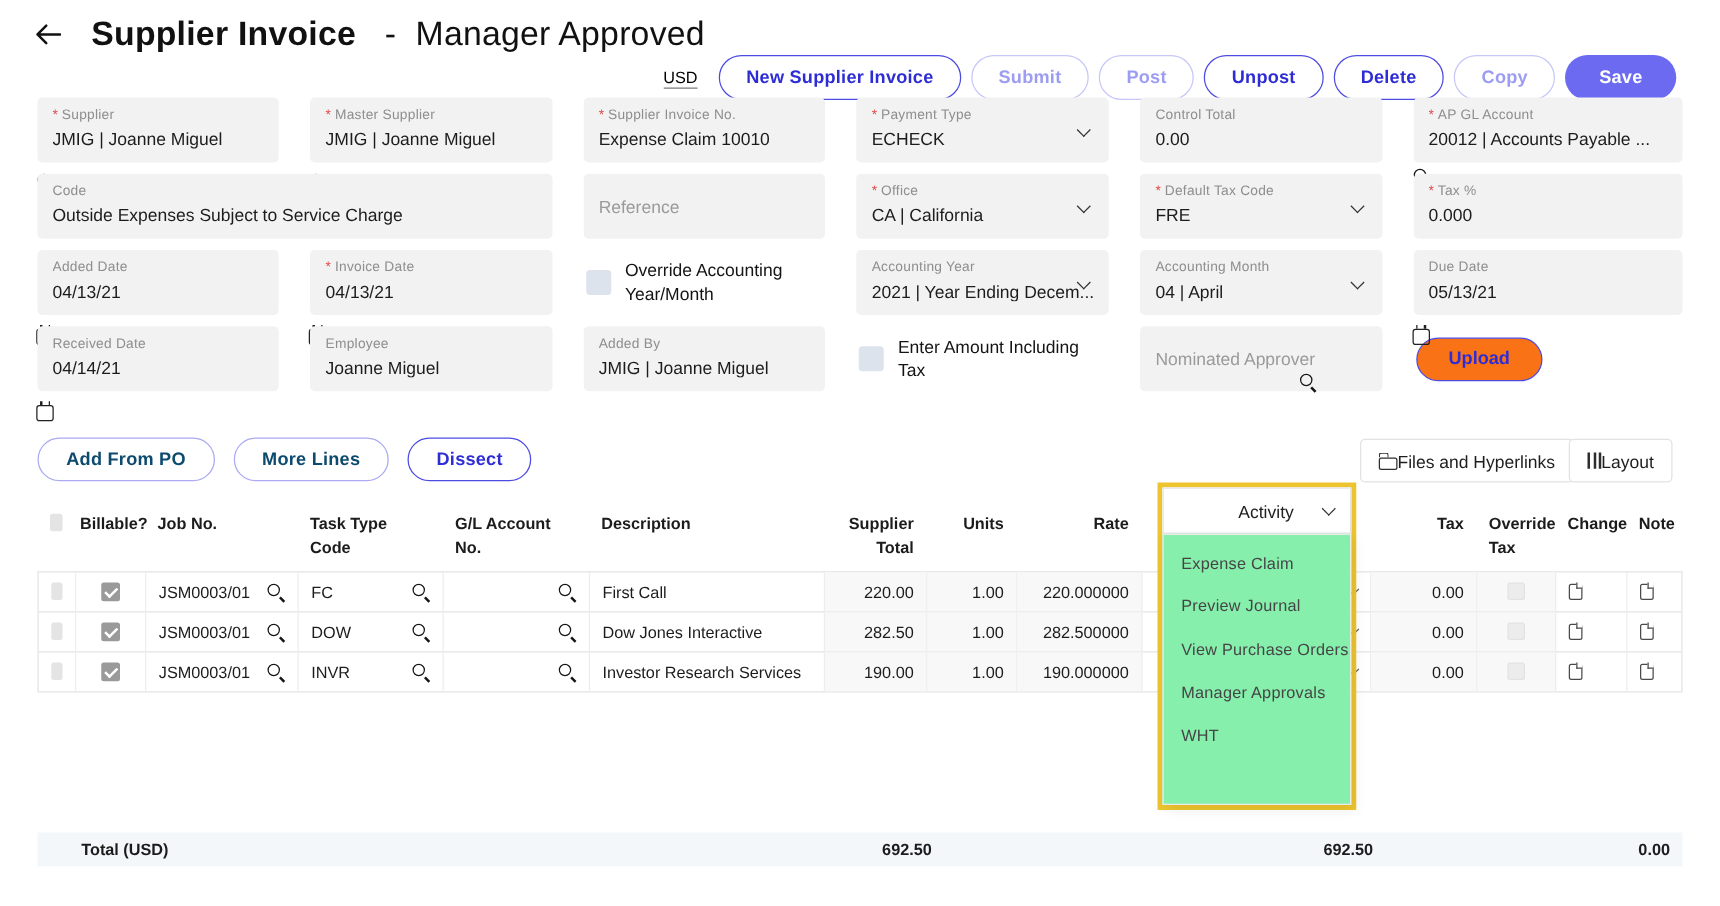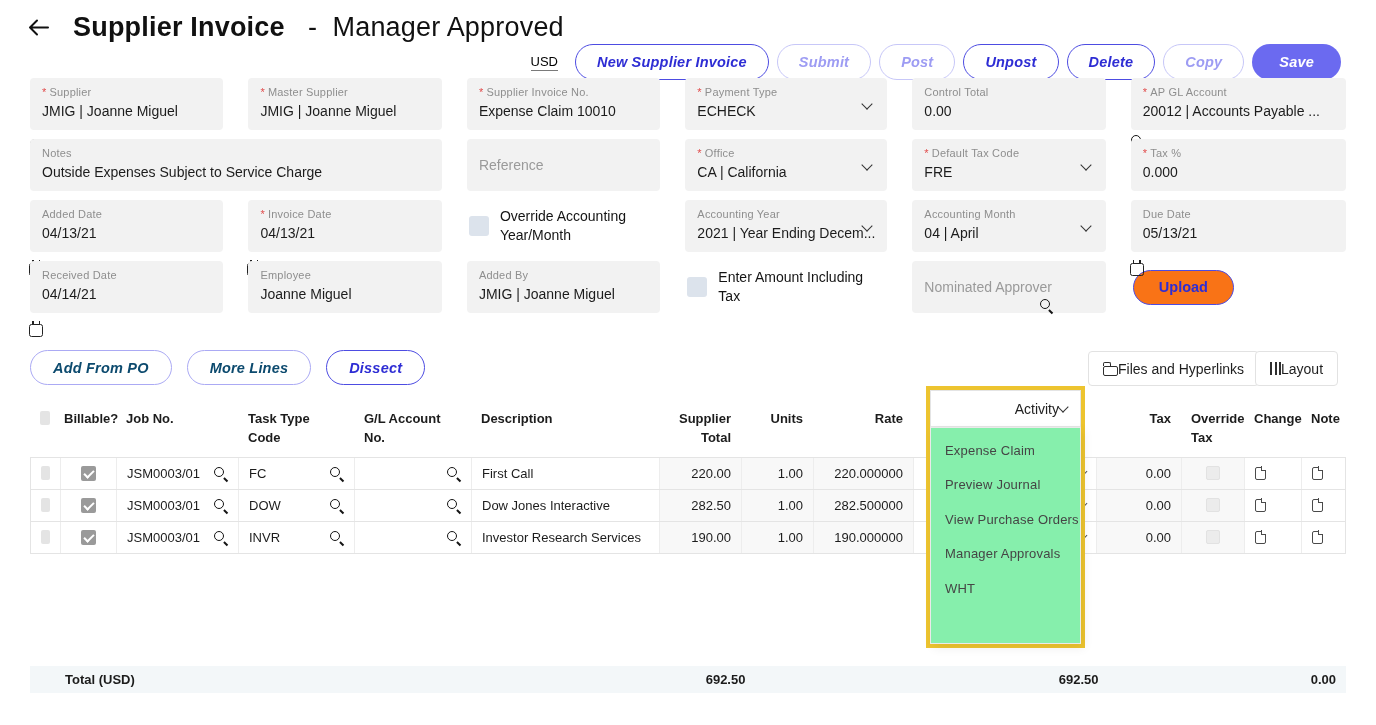--- a/index.html
+++ b/index.html
@@ -10,21 +10,21 @@
   }
   
   .topbar { padding:12px 0 0 28px; display:flex; align-items:flex-start; gap:24px; }
   .back { margin-top:7px; cursor:pointer; }
   .title-wrap { font-size:27px; letter-spacing:0.2px; color:#111; }
   .title-bold { font-weight:700; }
   .title-rest { font-weight:400; }
   .btnrow { position:absolute; top:44px; right:35px; display:flex; align-items:center; gap:8px; }
   .currency { font-size:13px; font-weight:400; color:#000000; border-bottom:1px solid #7a7a7a; padding-bottom:1px; margin-right:9px; cursor:pointer; }
   .pill { height:36px; border-radius:18px; padding:0 21px; display:flex; align-items:center; justify-content:center;
-          font-size:14.5px; font-weight:600; letter-spacing:0.2px; background:#fff; cursor:pointer; white-space:nowrap;font-style:italic; }
+          font-size:14.5px; font-weight:600; letter-spacing:0.2px; background:#fff; cursor:pointer; white-space:nowrap; }
   .pill.on   { border:1.5px solid #4d4ce2; color:#2e2dd4; }
   .pill.off  { border:1.5px solid #c7c7f8; color:#9d9cf3; }
   .pill.fill { background:#6b6af0; color:#ffffff; border:none; padding:0 27px; }
   
   .formgrid { margin:35px 30px 0 30px; display:grid; grid-template-columns:repeat(6,1fr);
               column-gap:25px; row-gap:9px; }
   .field { background:#f2f2f2; border-radius:4px; height:52px; padding:8px 12px; position:relative; cursor:text; }
   .flabel { font-size:11px; color:#8e8e8e; letter-spacing:0.2px; white-space:nowrap; overflow:hidden; }
   .req { color:#e14b4b; margin-right:3px; font-size:11px; }
   .fvalue { font-size:14px; color:#1c1c1c; margin-top:5px; white-space:nowrap; overflow:hidden; }
@@ -86,21 +86,21 @@
   .totals { margin:112px 0 0 30px; width:1316px; display:grid; grid-template-columns:var(--cols);
             background:#f3f7f9; height:27px; align-items:center; font-weight:700; font-size:13px;gap:32px; }
   .totlabel { grid-column:1 / span 6; padding-left:35px; }
   .tot-sup { grid-column:7; text-align:right; padding-right:10px; }
   .tot-amt { grid-column:10; text-align:right; padding-right:10px; }
   .tot-tax { grid-column:12; text-align:right; padding-right:10px; }
   
   .hlbox { position:absolute; left:926px; top:386px; width:159px; height:262px;
            border:4px solid #edc42f; z-index:10; }
   .act-trigger { height:37px; background:#fff; border:1px solid #e4e4e4; display:flex; align-items:center;
-                 justify-content:flex-end; gap:0; padding:0 13px; font-size:14px; color:#222; cursor:pointer; }
+                 justify-content:flex-end; gap:24px; padding:0 13px; font-size:14px; color:#222; cursor:pointer; }
   .act-trigger .chev { margin-top:-3px; }
   .menu { position:absolute; left:0; right:0; top:37px; bottom:0; background:#86efac;
           border:1px solid #eaeaea; box-shadow:3px 4px 10px rgba(0,0,0,0.07); padding-top:5px; }
   .mitem { height:34.5px; display:flex; align-items:center; padding:0 14px; font-size:13px;
            color:#454545; letter-spacing:0.2px; white-space:nowrap; cursor:pointer; }
 </style>
 </head>
 <body>
 
 <div class="topbar">
@@ -152,21 +152,21 @@
     <div class="flabel">Control Total</div>
     <div class="fvalue">0.00</div>
   </div>
   <div class="field">
     <div class="flabel"><span class="req">*</span><span>AP GL Account</span></div>
     <div class="fvalue" style="padding-right:14px;">20012 | Accounts Payable ...</div>
     <span class="ficon mag" style="top:15px;"></span>
   </div>
 
   <div class="field span2">
-    <div class="flabel">Notes</div>
+    <div class="flabel">Code</div>
     <div class="fvalue">Outside Expenses Subject to Service Charge</div>
   </div>
   <div class="field ph">
     <div class="fvalue phtext">Reference</div>
   </div>
   <div class="field">
     <div class="flabel"><span class="req">*</span><span>Office</span></div>
     <div class="fvalue">CA | California</div>
     <span class="ficon chevpos chev"></span>
   </div>

